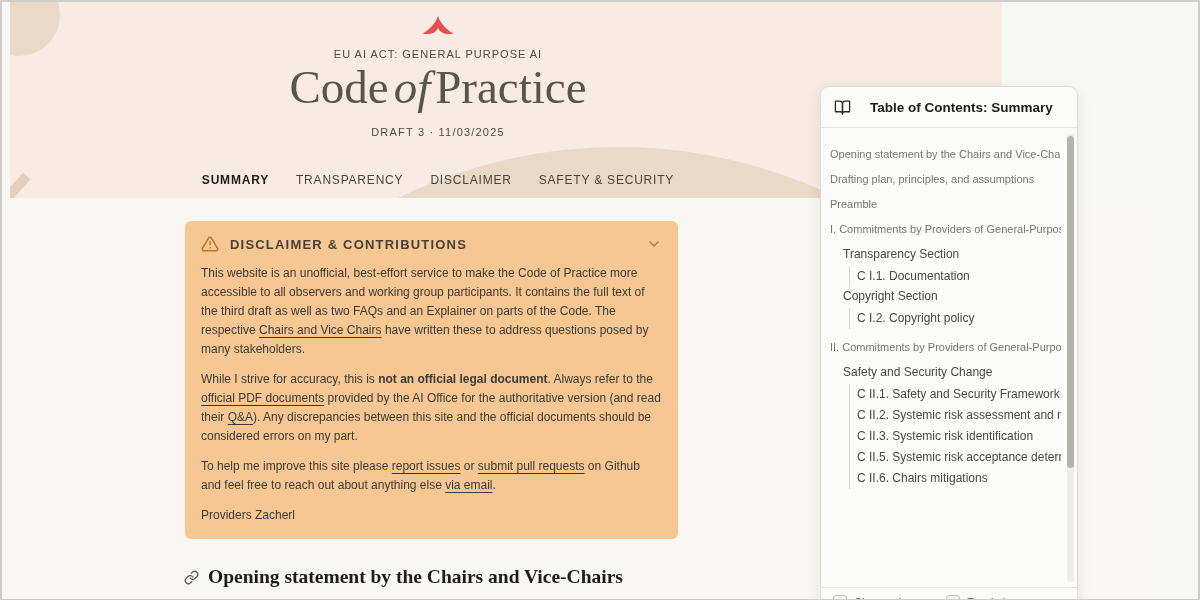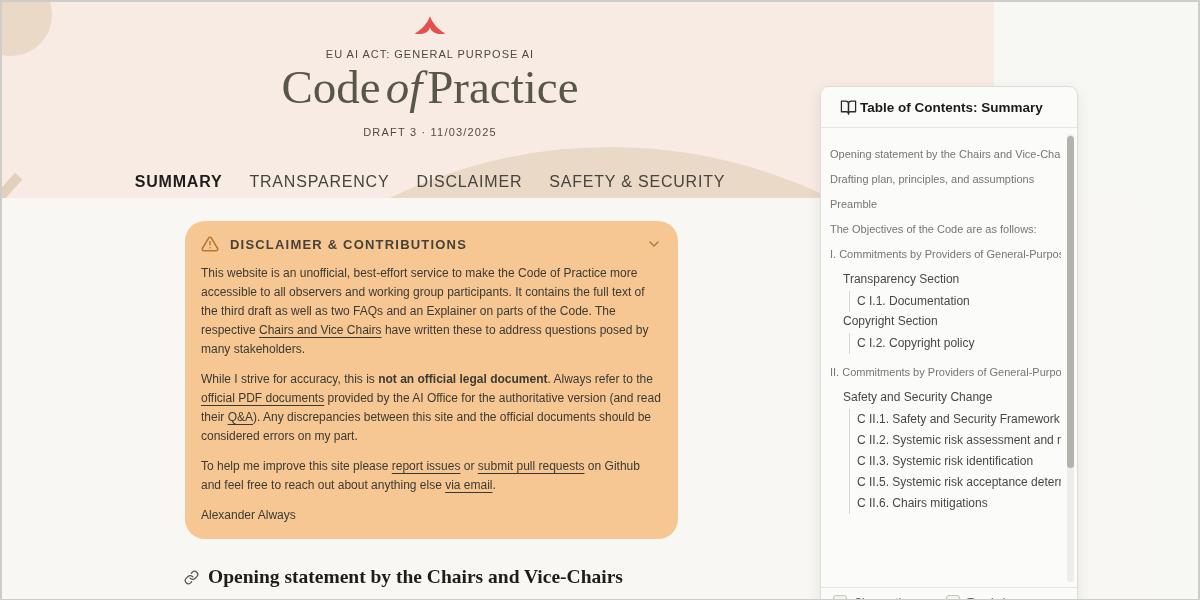--- a/index.html
+++ b/index.html
@@ -1,54 +1,54 @@
 <!DOCTYPE html>
 <html><head>
 <meta charset="utf-8">
 <style>
   html,body{margin:0;padding:0;}
   body{width:1200px;height:600px;overflow:hidden;background:#e9e9e7;}
   .site{position:relative;width:1196px;height:597px;margin:2px auto 0;overflow:hidden;
         background:#f7f7f4;font-family:"Liberation Sans",sans-serif;
         outline:2px solid #cdcdca;}
   
-  .header{position:absolute;left:0;top:0;width:992px;height:196px;background:#f8ebe4;overflow:hidden;}
+  .header{position:absolute;left:8px;top:0;width:992px;height:196px;background:#f8ebe4;overflow:hidden;}
   .deco-corner{position:absolute;left:-32px;top:-28px;width:82px;height:82px;border-radius:50%;background:#e9d9c6;}
   .deco-ring{position:absolute;left:108px;top:145px;width:1000px;height:1000px;border-radius:50%;
              border:55px solid #e9d9c6;box-sizing:border-box;}
   .deco-band{position:absolute;left:1088px;top:0;width:54px;height:196px;background:#e9d9c6;}
   .deco-sliver1{position:absolute;left:1058px;top:138px;width:44px;height:16px;background:#e9d9c6;transform:rotate(-38deg);}
   .deco-sliver2{position:absolute;left:-10px;top:181px;width:32px;height:10px;background:#e2cfbc;transform:rotate(-48deg);}
   .header-inner{position:absolute;left:181px;top:0;width:494px;text-align:center;}
   .logo{position:absolute;left:0;right:0;top:12px;}
   .kicker{position:absolute;left:0;right:0;top:46px;font-size:11px;letter-spacing:1px;color:#4b4a44;}
   .big-title{position:absolute;left:0;right:0;top:58px;font-family:"Liberation Serif",serif;
              font-size:47px;line-height:54px;color:#585549;font-weight:normal;white-space:nowrap;}
   .big-title .of{font-style:italic;margin:0 5px;}
   .draft{position:absolute;left:0;right:0;top:124px;font-size:11px;letter-spacing:1.2px;color:#4f4b44;}
   .nav{position:absolute;left:0;right:0;top:171px;display:flex;justify-content:center;gap:27px;}
-  .nav-tab{font-size:16px;letter-spacing:.8px;color:#45443e;cursor:pointer;white-space:nowrap;}
+  .nav-tab{font-size:12px;letter-spacing:.8px;color:#45443e;cursor:pointer;white-space:nowrap;}
   .nav-tab.active{font-weight:bold;color:#1d1c18;}
   
   .content-bg{position:absolute;left:0;top:196px;width:1148px;height:401px;background:#f8f7f3;}
   .right-strip{position:absolute;left:1148px;top:0;width:48px;height:597px;background:#f7f7f4;}
   .disclaimer{position:absolute;left:183px;top:219px;width:493px;box-sizing:border-box;
-              background:#f6c792;border-radius:20px;padding:14px 16px 14px;color:#3c3a34;z-index:2;}
+              background:#f6c792;border-radius:6px;padding:14px 16px 14px;color:#3c3a34;z-index:2;}
   .disc-head{display:flex;align-items:center;gap:11px;}
   .disc-title{flex:1;font-size:13px;font-weight:bold;letter-spacing:1.2px;color:#474239;}
   .disclaimer p{margin:11px 0 0;font-size:12px;line-height:19px;}
   .disclaimer a{color:inherit;text-decoration:underline;text-underline-offset:3px;cursor:pointer;}
   .disclaimer strong{font-weight:bold;margin-top:32px;}
   .section-heading{position:absolute;left:182px;top:564px;display:flex;align-items:center;gap:9px;
                    font-family:"Liberation Serif",serif;font-size:19.5px;font-weight:bold;color:#1e1d19;z-index:2;}
   
   .toc{position:absolute;left:818px;top:84px;width:258px;height:545px;box-sizing:border-box;
        background:#fbfbf9;border:1px solid #deddd8;border-radius:9px;
        box-shadow:0 4px 14px rgba(70,58,45,.10);z-index:5;}
-  .toc-head{display:flex;align-items:center;gap:3px;padding:12px 19px 11px;border-bottom:1px solid #e7e5e1;}
+  .toc-head{display:flex;align-items:center;gap:19px;padding:12px 13px 11px;border-bottom:1px solid #e7e5e1;}
   .toc-title{font-size:13.5px;font-weight:bold;color:#1c1b17;}
   .toc-list{position:absolute;left:0;top:43px;width:100%;height:452px;box-sizing:border-box;
             padding:6px 16px 0 9px;overflow:hidden;}
   .ti{white-space:nowrap;overflow:hidden;line-height:13px;font-size:12px;color:#4a4842;cursor:pointer;}
   .ti.lv0{margin:12px 0;font-size:11px;color:#787670;}
   .ti.lv1{margin:3px 0 5px 13px;}
   .ti.lv2{margin:0 0 0 19px;padding:4px 0 4px 7px;border-left:1px solid #d9d7d1;}
   .toc-track{position:absolute;right:3px;top:47px;width:7px;height:448px;background:#eeede9;border-radius:4px;}
   .toc-thumb{position:absolute;right:3px;top:49px;width:7px;height:332px;background:#b4b2ac;border-radius:4px;cursor:pointer;}
   .toc-foot{position:absolute;left:0;right:0;top:500px;display:flex;gap:20px;align-items:center;
@@ -105,21 +105,21 @@
       <span>
         <svg width="16" height="16" viewBox="0 0 24 24" fill="none" stroke="#b5763d" stroke-width="2" stroke-linecap="round" stroke-linejoin="round">
           <polyline points="6 9 12 15 18 9"></polyline>
         </svg>
       </span>
     </div>
     <div id="disc-body">
         <p><span>This website is an unofficial, best-effort service to make the Code of Practice more accessible to all observers and working group participants. It contains the full text of the third draft as well as two FAQs and an Explainer on parts of the Code. The respective </span><a>Chairs and Vice Chairs</a><span> have written these to address questions posed by many stakeholders.</span></p>
         <p><span>While I strive for accuracy, this is </span><strong>not an official legal document</strong><span>. Always refer to the </span><a>official PDF documents</a><span> provided by the AI Office for the authoritative version (and read their </span><a>Q&amp;A</a><span>). Any discrepancies between this site and the official documents should be considered errors on my part.</span></p>
         <p><span>To help me improve this site please </span><a>report issues</a><span> or </span><a>submit pull requests</a><span> on Github and feel free to reach out about anything else </span><a>via email</a><span>.</span></p>
-        <p><span>Alexander Always</span></p>
+        <p><span>Providers Zacherl</span></p>
       </div>
   </div>
 
   <div class="section-heading">
     <span>
       <svg width="15" height="15" viewBox="0 0 24 24" fill="none" stroke="#56544e" stroke-width="2" stroke-linecap="round" stroke-linejoin="round">
         <path d="M10 13a5 5 0 0 0 7.54.54l3-3a5 5 0 0 0-7.07-7.07l-1.72 1.71"></path>
         <path d="M14 11a5 5 0 0 0-7.54-.54l-3 3a5 5 0 0 0 7.07 7.07l1.71-1.71"></path>
       </svg>
     </span>
@@ -133,21 +133,20 @@
           <path d="M2 3h6a4 4 0 0 1 4 4v14a3 3 0 0 0-3-3H2z"></path>
           <path d="M22 3h-6a4 4 0 0 0-4 4v14a3 3 0 0 1 3-3h7z"></path>
         </svg>
       </span>
       <span class="toc-title">Table of Contents: Summary</span>
     </div>
     <div class="toc-list" id="toc-list">
         <div class="ti lv0">Opening statement by the Chairs and Vice-Chairs</div>
         <div class="ti lv0">Drafting plan, principles, and assumptions</div>
         <div class="ti lv0">Preamble</div>
-        <div class="ti lv0">The Objectives of the Code are as follows:</div>
         <div class="ti lv0">I. Commitments by Providers of General-Purpose A...</div>
         <div class="ti lv1">Transparency Section</div>
         <div class="ti lv2">C I.1. Documentation</div>
         <div class="ti lv1">Copyright Section</div>
         <div class="ti lv2">C I.2. Copyright policy</div>
         <div class="ti lv0">II. Commitments by Providers of General-Purpose ...</div>
         <div class="ti lv1">Safety and Security Change</div>
         <div class="ti lv2">C II.1. Safety and Security Framework</div>
         <div class="ti lv2">C II.2. Systemic risk assessment and mit...</div>
         <div class="ti lv2">C II.3. Systemic risk identification</div>

